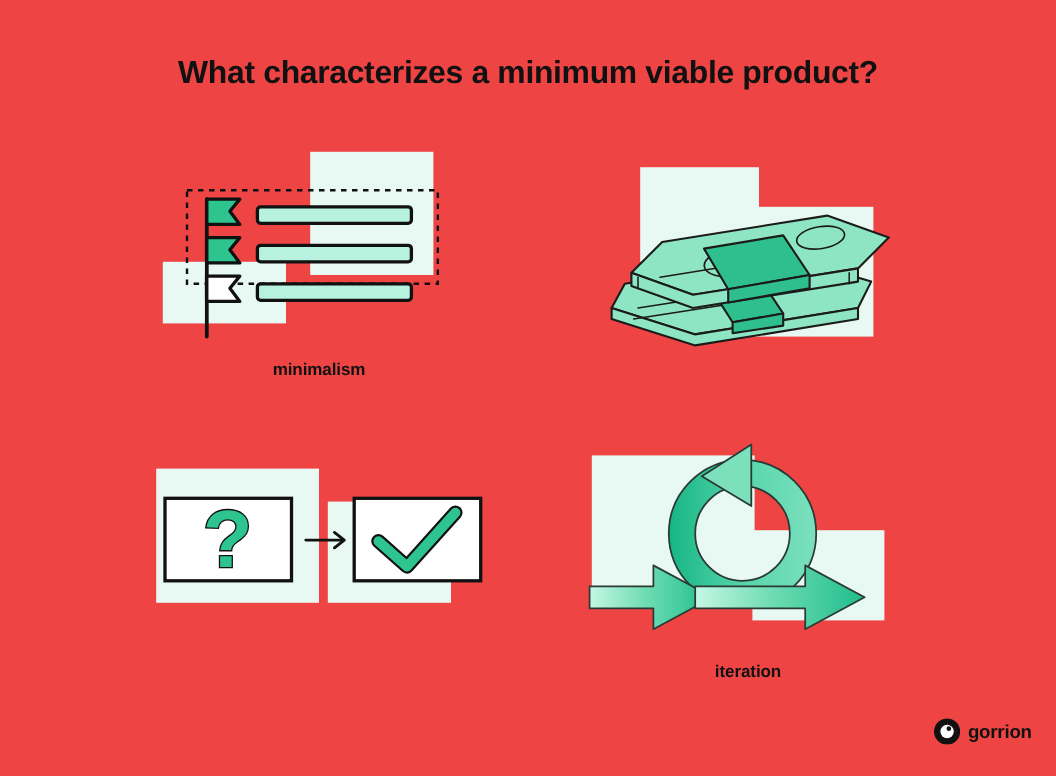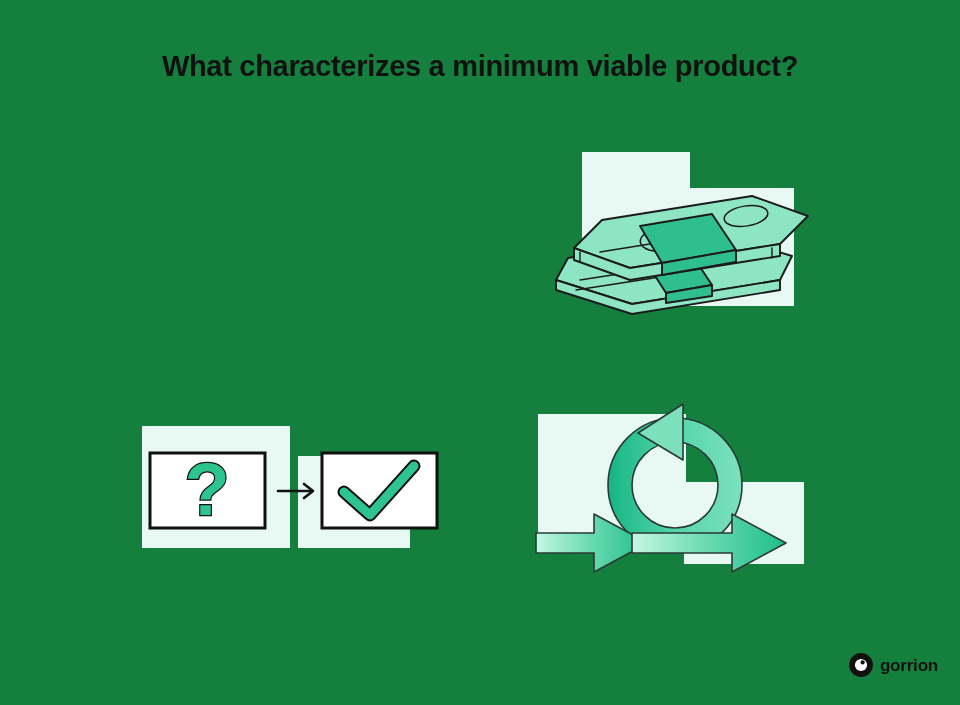--- a/index.html
+++ b/index.html
@@ -11,21 +11,21 @@
     width: 960px;
     height: 705px;
     position: relative;
     font-family: "Liberation Sans", sans-serif;
     overflow: hidden;
   }
 
   .slide {
     position: absolute;
     inset: 0;
-    background: #15803d;
+    background: #ef4444;
   }
 
   
   .title {
     position: absolute;
     top: 50px;
     left: 0;
     width: 960px;
     text-align: center;
     font-size: 29px;
@@ -83,20 +83,48 @@
   }
   svg { display: block; }
 </style>
 </head>
 <body>
 
 <div class="slide">
 
   <div class="title">What characterizes a minimum viable product?</div>
 
+  <div class="item" id="item-minimalism">
+    <svg class="item-art" width="320" height="190" viewBox="0 0 320 190">
+
+      <rect x="152" y="8" width="112" height="112" fill="#e8f8f2"></rect>
+      <rect x="18" y="108" width="112" height="56" fill="#e8f8f2"></rect>
+
+      <rect x="40" y="43" width="228" height="85" fill="none" stroke="#111111" stroke-width="2.2" stroke-dasharray="5 5"></rect>
+
+      <g>
+        <path d="M58 51 L58 106" stroke="#111111" stroke-width="3.4" stroke-linecap="round" fill="none"></path>
+        <path d="M58 51 L88 51 L79 62 L88 74 L58 74 Z" fill="#2ec48f" stroke="#111111" stroke-width="3" stroke-linejoin="round"></path>
+        <rect x="104" y="58" width="140" height="15" rx="3" fill="#b6f2dd" stroke="#111111" stroke-width="3"></rect>
+      </g>
+
+      <g>
+        <path d="M58 86 L58 141" stroke="#111111" stroke-width="3.4" stroke-linecap="round" fill="none"></path>
+        <path d="M58 86 L88 86 L79 97 L88 109 L58 109 Z" fill="#2ec48f" stroke="#111111" stroke-width="3" stroke-linejoin="round"></path>
+        <rect x="104" y="93" width="140" height="15" rx="3" fill="#b6f2dd" stroke="#111111" stroke-width="3"></rect>
+      </g>
+
+      <g>
+        <path d="M58 121 L58 176" stroke="#111111" stroke-width="3.4" stroke-linecap="round" fill="none"></path>
+        <path d="M58 121 L88 121 L79 132 L88 144 L58 144 Z" fill="#ffffff" stroke="#111111" stroke-width="3" stroke-linejoin="round"></path>
+        <rect x="104" y="128" width="140" height="15" rx="3" fill="#b6f2dd" stroke="#111111" stroke-width="3"></rect>
+      </g>
+    </svg>
+    <div class="item-label">minimalism</div>
+  </div>
 
   <div class="item" id="item-lowcosts">
     <svg class="item-art" width="300" height="190" viewBox="0 0 300 190">
 
       <rect x="42" y="22" width="108" height="86" fill="#e8f8f2"></rect>
       <rect x="106" y="58" width="148" height="118" fill="#e8f8f2"></rect>
 
       <g stroke="#1b1b1b" stroke-width="1.9" stroke-linejoin="round" stroke-linecap="round">
 
         <path d="M16 150 L28 128 L178 104 L252 126 L240 150 L92 174 Z" fill="#8ee5c4"></path>
@@ -168,20 +196,21 @@
                  M155 42
                  A 43 43 0 1 1 155 128
                  A 43 43 0 1 1 155 42
                  Z" fill="url(#gradLoop)" fill-rule="evenodd"></path>
         <path d="M163 4 L118 33 L163 60 L163 44 L163 18 Z" fill="#7ce0bd"></path>
       </g>
 
       <path d="M16 133 L74 133 L74 114 L128 143 L74 172 L74 153 L16 153 Z" fill="url(#gradStraight)" stroke="#2a3a34" stroke-width="1.6" stroke-linejoin="round"></path>
       <path d="M112 133 L212 133 L212 114 L266 143 L212 172 L212 153 L112 153 Z" fill="url(#gradStraight)" stroke="#2a3a34" stroke-width="1.6" stroke-linejoin="round"></path>
     </svg>
+    <div class="item-label">iteration</div>
   </div>
 
   <div class="logo">
     <svg width="24" height="24" viewBox="0 0 24 24">
       <path d="M12 1.4 A10.6 10.6 0 1 0 22.6 12 L12 12 Z" fill="#111111"></path>
       <path d="M12 1.4 A10.6 10.6 0 0 1 22.6 12 L12 12 Z" fill="#111111"></path>
       <circle cx="12" cy="12" r="10.6" fill="none" stroke="#111111" stroke-width="2.6"></circle>
       <path d="M12 12 L22.6 12 A10.6 10.6 0 0 1 12 22.6 Z" fill="#111111"></path>
       <circle cx="12" cy="12" r="6.1" fill="#ffffff"></circle>
       <circle cx="13.6" cy="9.4" r="2.1" fill="#111111"></circle>

